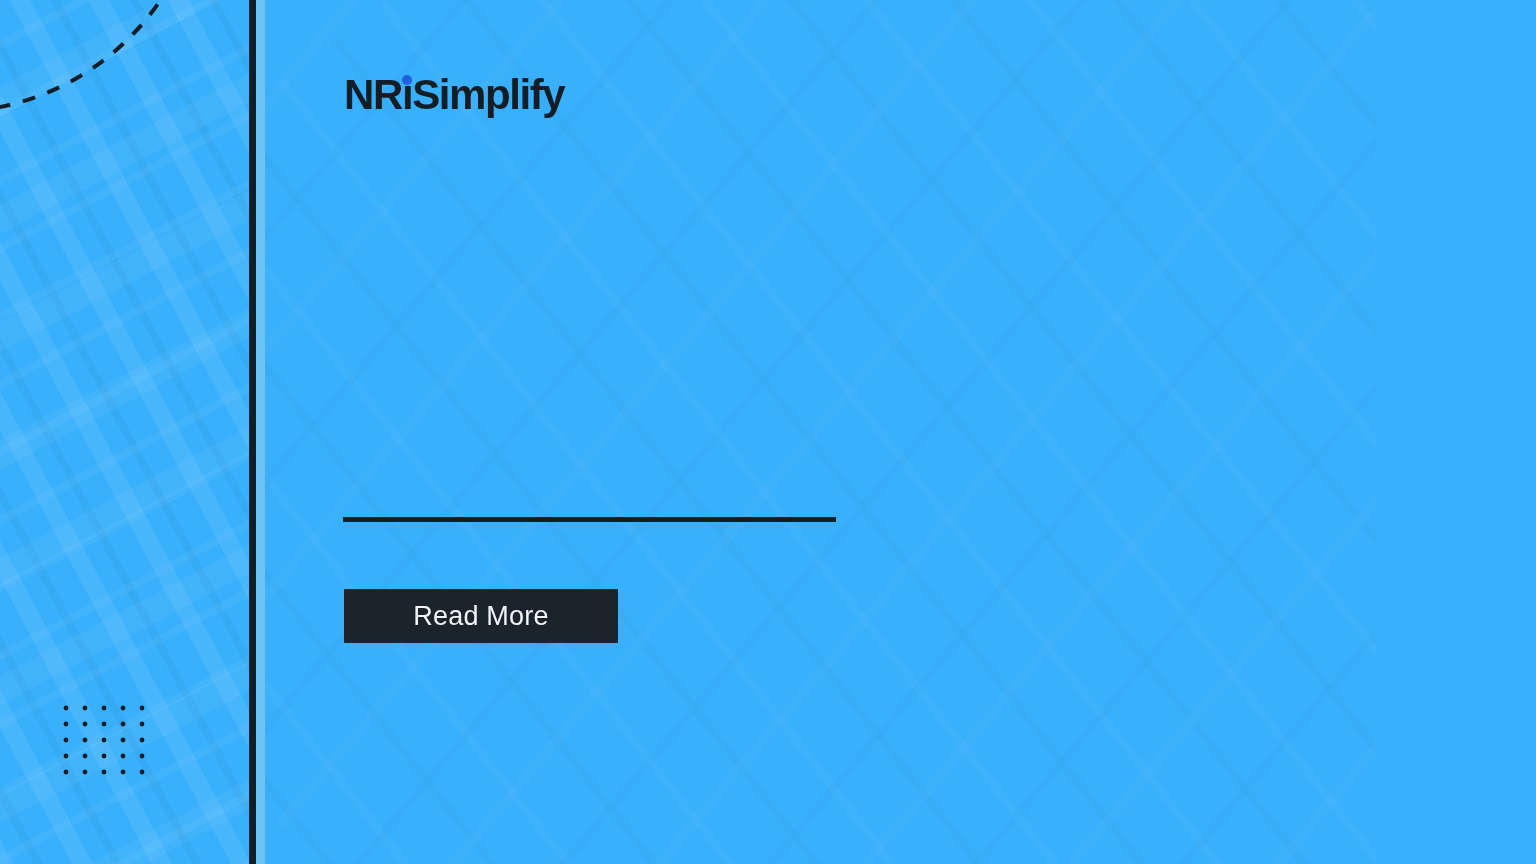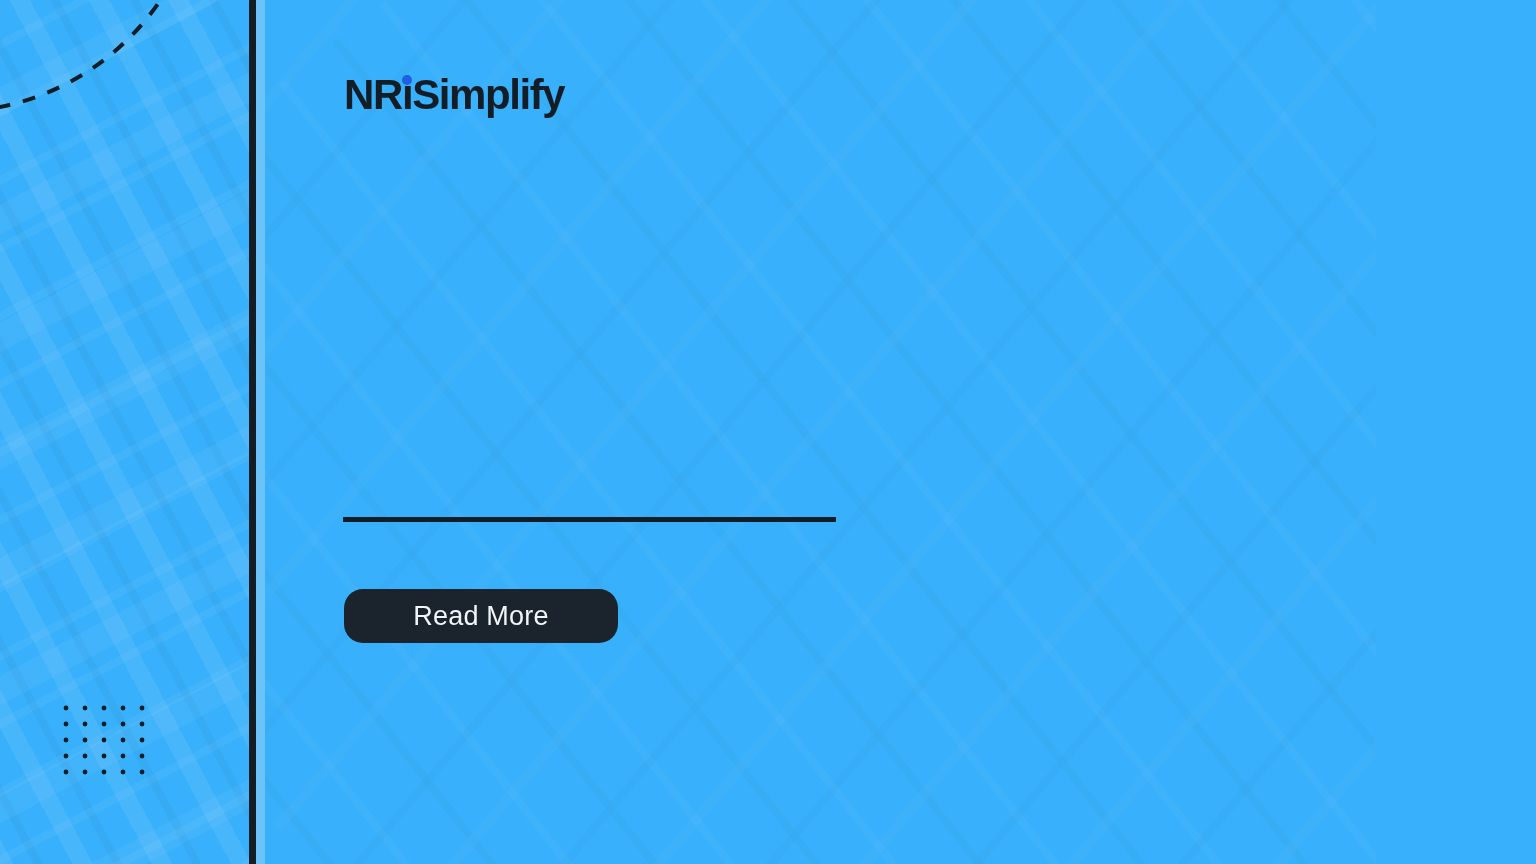--- a/index.html
+++ b/index.html
@@ -200,21 +200,21 @@
     left: 343px; top: 517px;
     width: 493px; height: 5px;
     background: #121d26;
   }
 
   #read-more-button {
     position: absolute;
     left: 344px; top: 589px;
     width: 274px; height: 54px;
     border: none;
-    border-radius: 19px;
+    border-radius: 1px;
     background: #1b232c;
     color: #f2f5f7;
     font-family: "Liberation Sans", sans-serif;
     font-size: 27px;
     font-weight: 400;
     letter-spacing: 0.2px;
     cursor: pointer;
     display: flex;
     align-items: center;
     justify-content: center;

